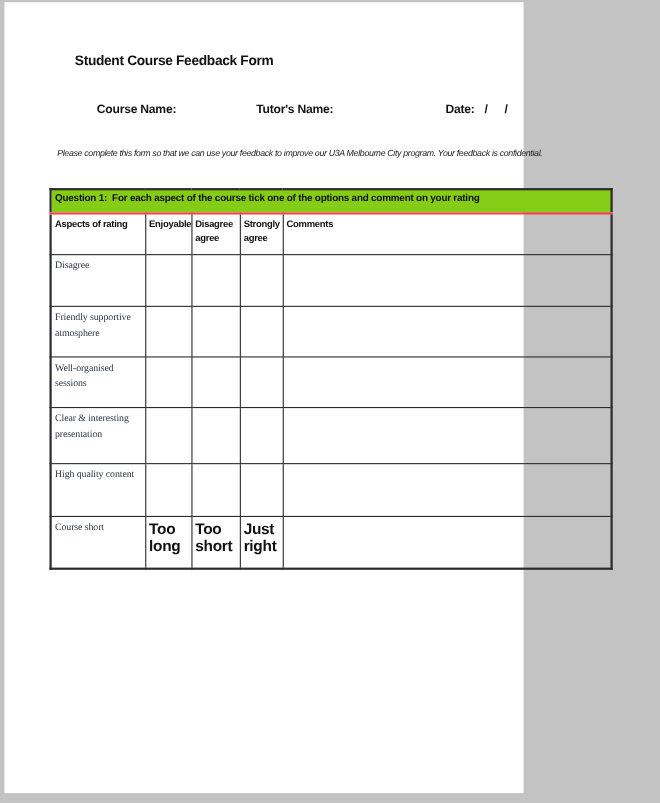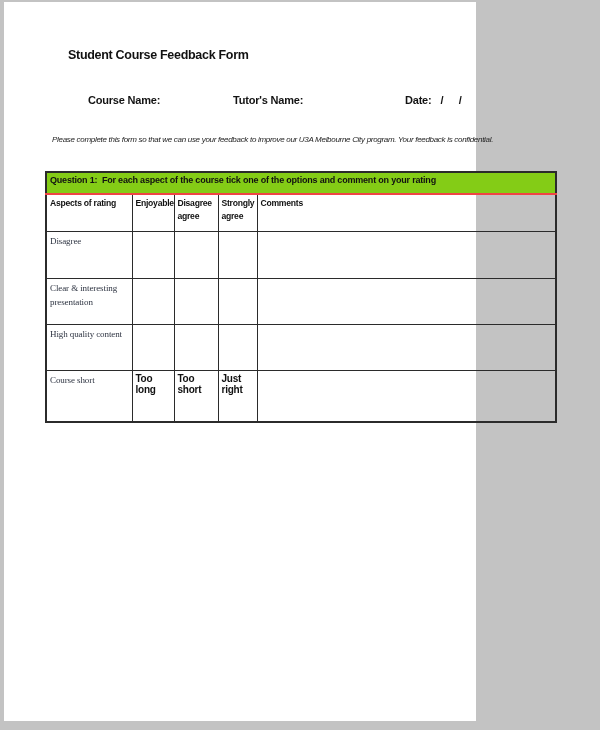--- a/index.html
+++ b/index.html
@@ -58,21 +58,21 @@
     font-size:8.6px; font-weight:bold; color:#111111;
     text-align:left; letter-spacing:-0.25px;
     height:32px; line-height:1.55;
   }
   td.aspect-cell {
     font-family:"Liberation Serif", serif;
     font-size:9px; color:#2e3442;
     line-height:1.6; letter-spacing:-0.1px;
   }
   td.option-cell {
-    font-size:10px; font-weight:bold; color:#111111;
+    font-size:14px; font-weight:bold; color:#111111;
     letter-spacing:-0.25px;
   }
   td.comment-cell { font-size:9px; }
   tbody tr:nth-child(1){height:47px}
   tbody tr:nth-child(2){height:46px}
   tbody tr:nth-child(3){height:46px}
   tbody tr:nth-child(4){height:51px}
   tbody tr:nth-child(5){height:48px}
   tbody tr:nth-child(6){height:47px}
   tbody tr:nth-child(7){height:53px}
@@ -116,20 +116,34 @@
     </thead>
     <tbody>
       <tr>
         <td class="aspect-cell">Disagree</td>
         <td class="option-cell"></td>
         <td class="option-cell"></td>
         <td class="option-cell"></td>
         <td class="comment-cell"></td>
       </tr>
       <tr>
+        <td class="aspect-cell">Friendly supportive atmosphere</td>
+        <td class="option-cell"></td>
+        <td class="option-cell"></td>
+        <td class="option-cell"></td>
+        <td class="comment-cell"></td>
+      </tr>
+      <tr>
+        <td class="aspect-cell">Well-organised sessions</td>
+        <td class="option-cell"></td>
+        <td class="option-cell"></td>
+        <td class="option-cell"></td>
+        <td class="comment-cell"></td>
+      </tr>
+      <tr>
         <td class="aspect-cell">Clear &amp; interesting presentation</td>
         <td class="option-cell"></td>
         <td class="option-cell"></td>
         <td class="option-cell"></td>
         <td class="comment-cell"></td>
       </tr>
       <tr>
         <td class="aspect-cell">High quality content</td>
         <td class="option-cell"></td>
         <td class="option-cell"></td>

